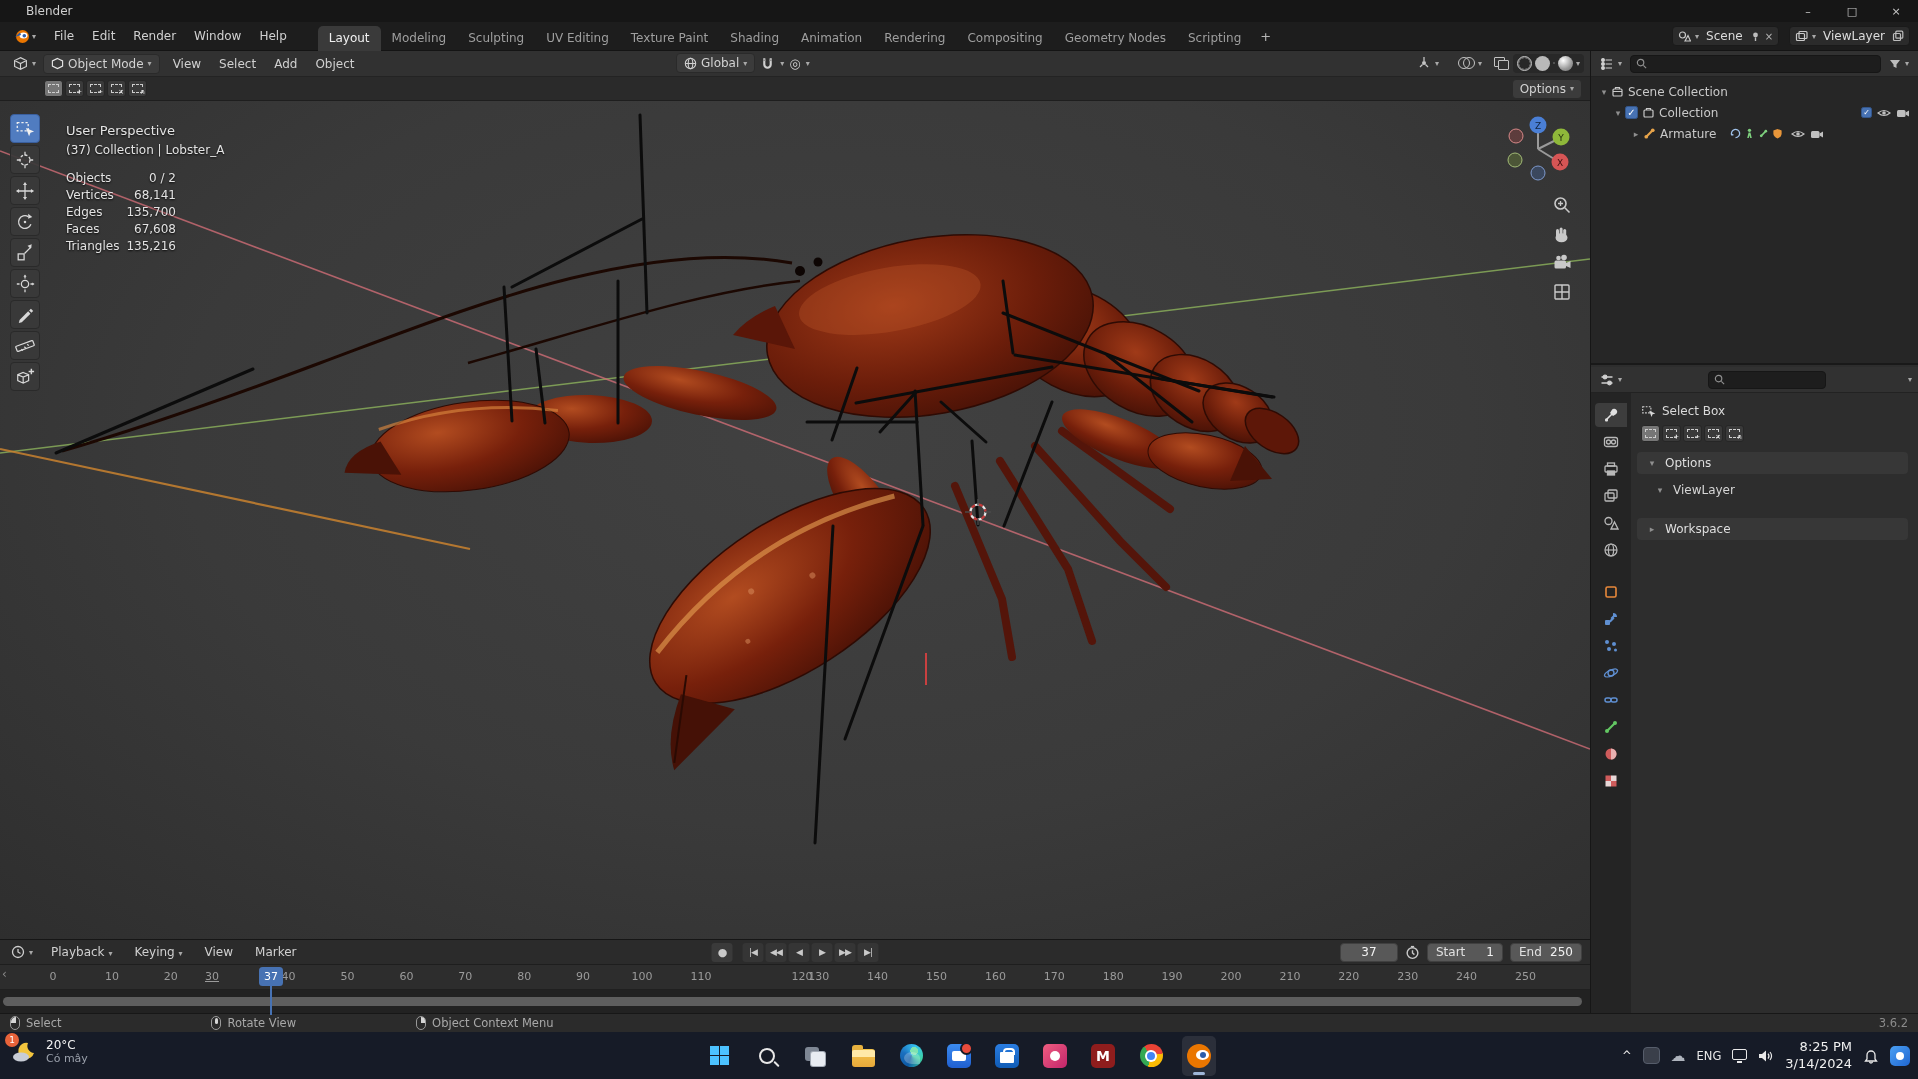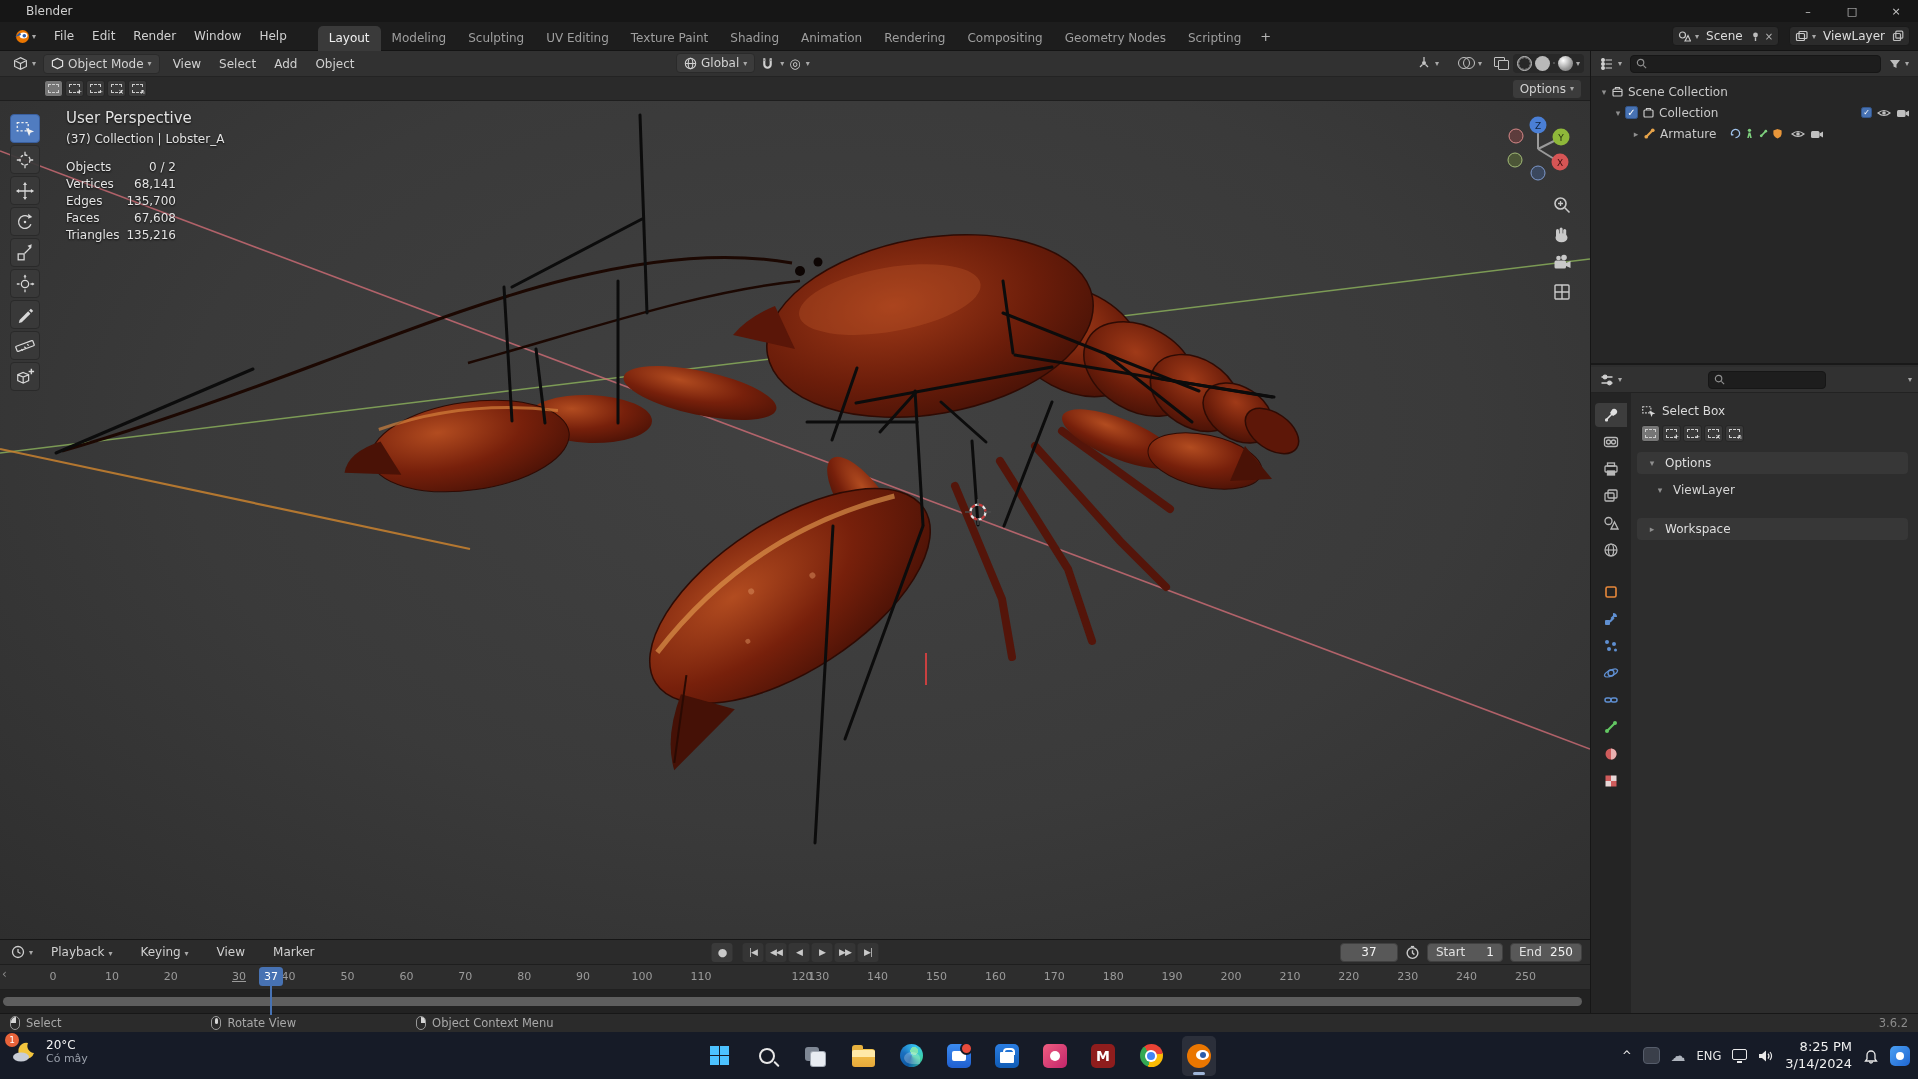--- a/index.html
+++ b/index.html
@@ -63,21 +63,21 @@
   
   .vp-canvas { position:absolute; top:101px; left:0; width:1590px; height:838px; overflow:hidden;
     background:radial-gradient(ellipse at 52% 40%, #414141 0%, #3a3a3a 55%, #2e2e2e 100%); }
   .scene-svg { position:absolute; inset:0; width:100%; height:100%; }
 
   .vp-toolbar { position:absolute; left:10px; top:13px; display:flex; flex-direction:column; gap:2px; }
   .tool-btn { width:30px; height:29px; background:rgba(58,58,58,.92); border:1px solid #2a2a2a; border-radius:4px; display:flex; align-items:center; justify-content:center; }
   .tool-btn.active { background:#507cc0; border-color:#3a5f9e; }
 
   .vp-overlay { position:absolute; left:66px; top:8px; color:#e3e3e3; text-shadow:0 1px 2px rgba(0,0,0,.85); }
-  .vp-overlay .l1 { font-size:15px; margin-bottom:5px; }
+  .vp-overlay .l1 { font-size:13px; margin-bottom:5px;margin-top:14px; }
   .vp-overlay .l2 { font-size:12px; margin-bottom:12px; }
   .stats-table { border-collapse:collapse; font-size:12px; }
   .stats-table td { padding:1.5px 0; }
   .stats-table td:first-child { width:60px; }
   .stats-table td:last-child { min-width:50px; text-align:right; }
 
   .nav-gizmo { position:absolute; right:14px; top:10px; }
   .vp-navbtns { position:absolute; right:18px; top:94px; display:flex; flex-direction:column; gap:9px; align-items:center; }
 
   
@@ -106,21 +106,21 @@
   .panel-hdr { height:22px; background:#373737; border-radius:4px; display:flex; align-items:center; gap:6px; padding-left:8px; color:#dfdfdf; margin:6px 2px 0; }
   .subpanel-hdr { display:flex; align-items:center; gap:6px; height:20px; padding-left:18px; color:#d5d5d5; margin-top:6px; }
   .affect { display:flex; margin-top:8px; }
   .affect .alabel { width:132px; text-align:right; padding-right:10px; color:#c2c2c2; padding-top:1px; }
   .chk-col { display:flex; flex-direction:column; gap:4px; }
   .chk-row { display:flex; align-items:center; gap:7px; color:#cdcdcd; }
 
   
   .timeline { position:absolute; top:939px; left:0; width:1590px; height:74px; background:#262626; border-top:1px solid #161616; }
   .tl-header { height:25px; background:#2b2b2b; border-bottom:1px solid #1e1e1e; display:flex; align-items:center; padding:0 8px; position:relative; }
-  .tl-menus { display:flex; align-items:flex-start; gap:10px; margin-left:6px; }
+  .tl-menus { display:flex; align-items:flex-start; gap:4px; margin-left:6px; }
   .transport { position:absolute; left:50%; transform:translateX(-50%); display:flex; align-items:center; gap:2px; }
   .tbtn { min-width:21px; height:19px; display:flex; align-items:center; justify-content:center; color:#c9c9c9; font-size:9px; letter-spacing:-1px; border-radius:3px; background:#353535; padding:0 3px; }
   .tbtn.rec { background:#3a3a3a; font-size:11px; margin-right:8px; }
   .tl-fields { position:absolute; right:8px; display:flex; align-items:center; gap:7px; }
   .field { height:19px; background:#585858; border:1px solid #404040; border-radius:4px; display:flex; align-items:center; padding:0 8px; color:#f2f2f2; gap:6px; }
   .field .fl { color:#e0e0e0; }
   .field .fv { margin-left:auto; }
   .f-frame { width:58px; justify-content:center; }
   .f-start { width:76px; } .f-end { width:72px; }
   .tl-ruler { position:relative; height:25px; background:#2d2d2d; border-bottom:1px solid #202020; }
@@ -890,21 +890,21 @@
         <span class="fv">250</span>
       </div>
     </div>
   </div>
   <div class="tl-ruler">
     <span class="scroll-arrow">‹</span>
     <div style="position:absolute;inset:0;">
         <span class="ruler-num" style="left: 53px;">0</span>
         <span class="ruler-num" style="left: 111.9px;">10</span>
         <span class="ruler-num" style="left: 170.8px;">20</span>
-        <span class="ruler-num" style="left: 239px; text-decoration: underline;">30</span>
+        <span class="ruler-num" style="left: 212px; text-decoration: underline;">30</span>
         <span class="ruler-num" style="left: 288.6px;">40</span>
         <span class="ruler-num" style="left: 347.5px;">50</span>
         <span class="ruler-num" style="left: 406.4px;">60</span>
         <span class="ruler-num" style="left: 465.3px;">70</span>
         <span class="ruler-num" style="left: 524.2px;">80</span>
         <span class="ruler-num" style="left: 583.1px;">90</span>
         <span class="ruler-num" style="left: 642px;">100</span>
         <span class="ruler-num" style="left: 700.9px;">110</span>
         <span class="ruler-num" style="left: 802px;">120</span>
         <span class="ruler-num" style="left: 818.7px;">130</span>

